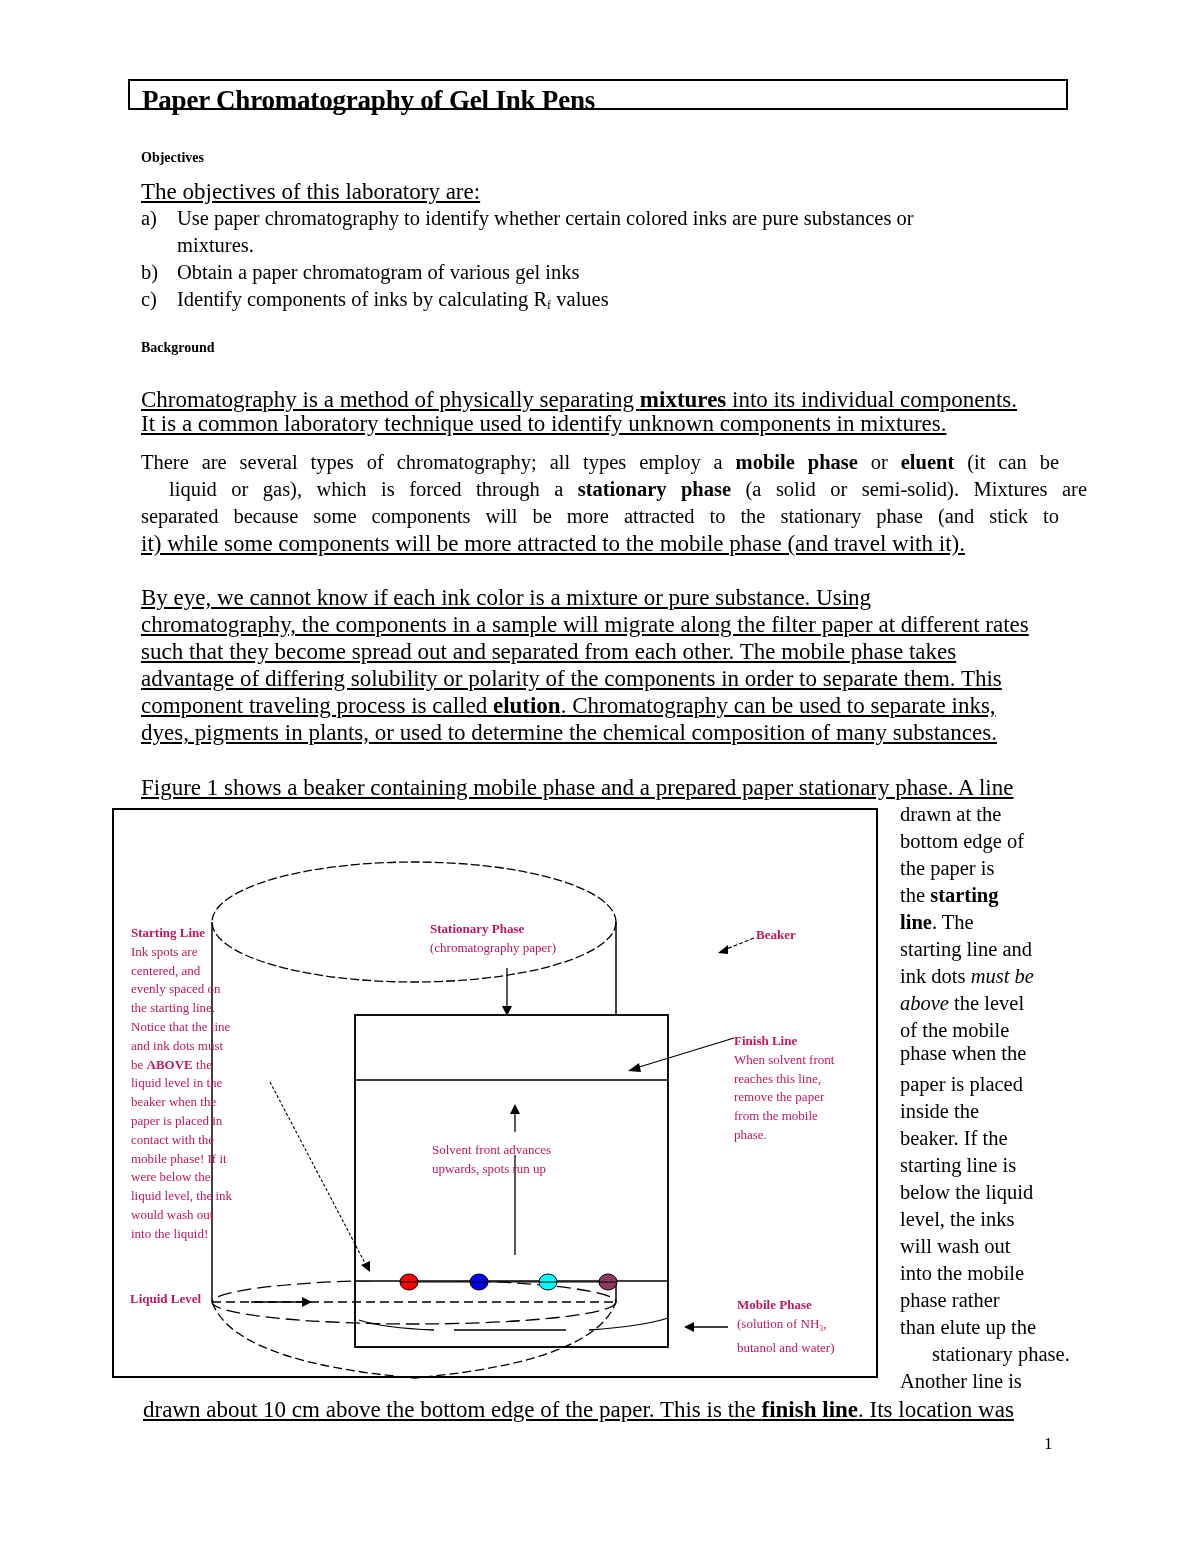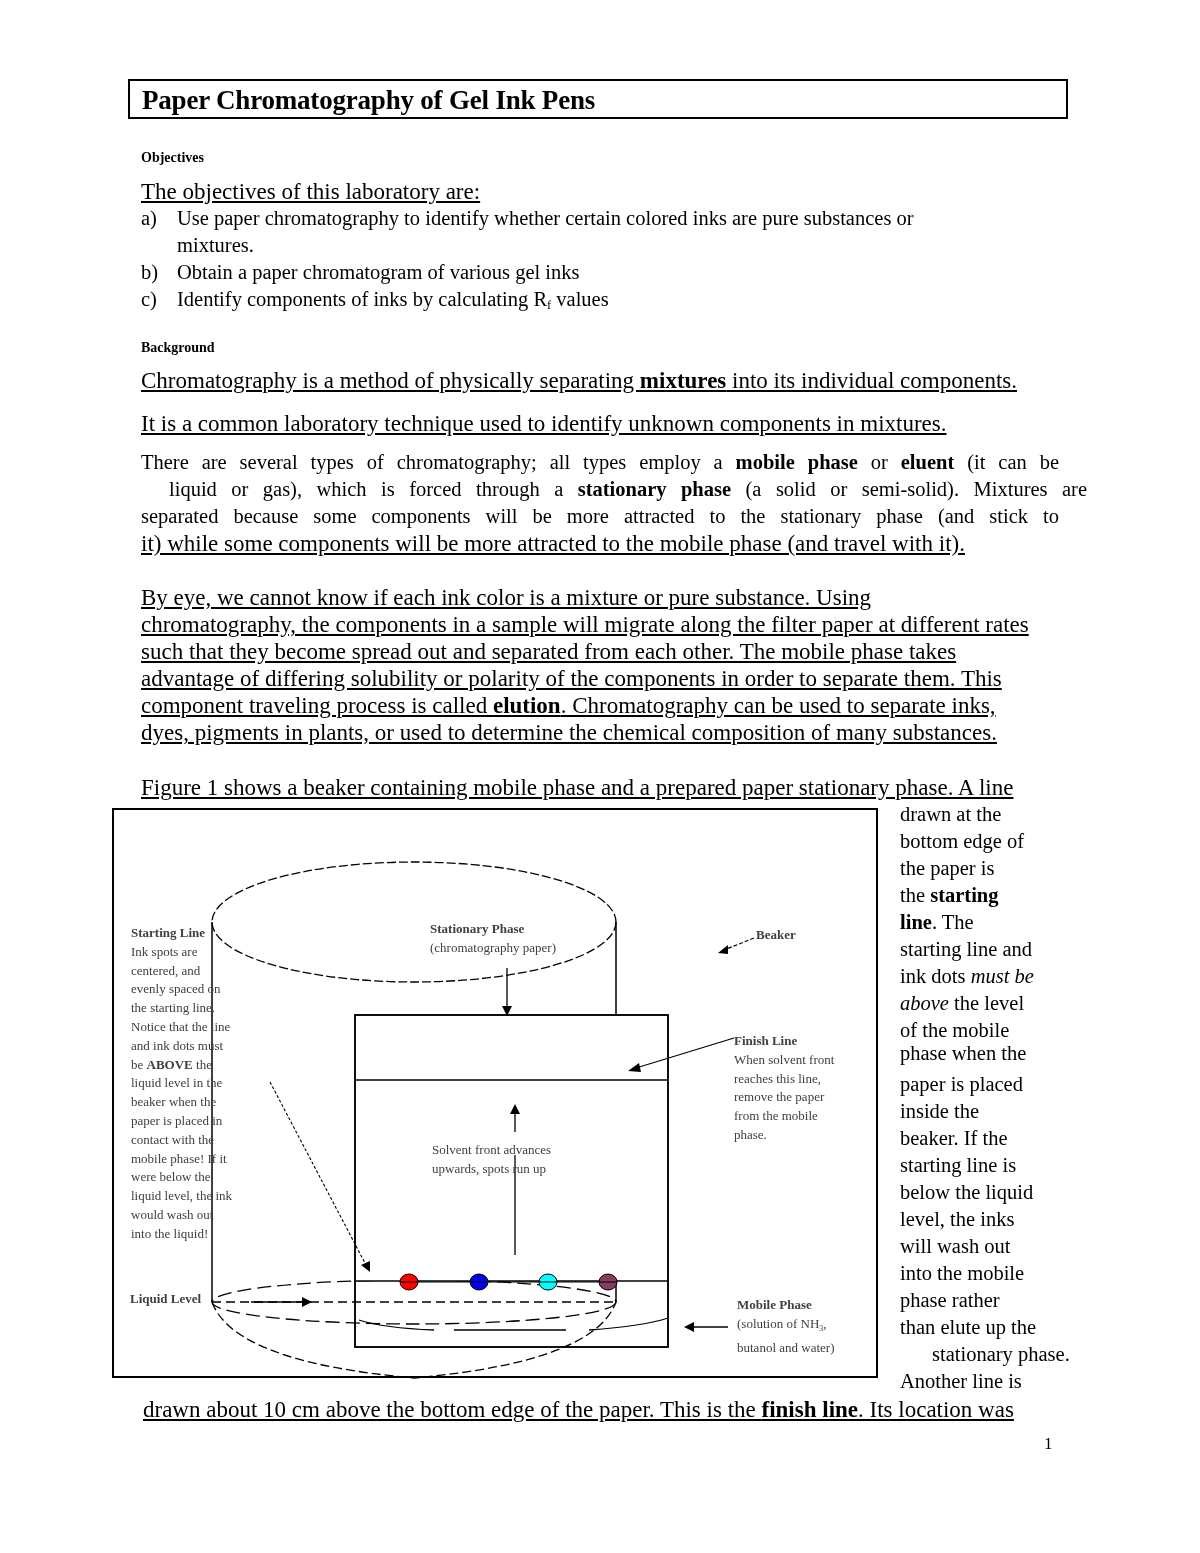--- a/index.html
+++ b/index.html
@@ -1,36 +1,36 @@
 <!DOCTYPE html>
 <html><head>
 <meta charset="utf-8">
 <style>
   html, body { margin: 0; padding: 0; background: #ffffff; }
   body { width: 1200px; height: 1553px; position: relative; overflow: hidden;
          font-family: "Liberation Serif", "DejaVu Serif", serif; color: #000; }
-  .title-box { position: absolute; left: 128px; top: 79px; width: 940px; height: 40px;
+  .title-box { position: absolute; left: 128px; top: 79px; width: 940px; height: 31px;
                border: 2px solid #000; box-sizing: border-box; }
   .title-box h1 { margin: 0; position: absolute; left: 12px; top: 4px; font-size: 27px;
                   font-weight: bold; letter-spacing: -0.2px; }
   .txt { position: absolute; left: 141px; font-size: 23px; line-height: 27px; white-space: nowrap; text-decoration: underline; }
   .h2 { position: absolute; left: 141px; font-size: 14px; font-weight: bold; }
   .li { position: absolute; font-size: 20.5px; line-height: 27px; white-space: nowrap; }
   .li .mk { position: absolute; left: 141px; }
   .li .tx { position: absolute; left: 177px; }
   .just { position: absolute; left: 141px; width: 918px; font-size: 20.5px; line-height: 27px;
           text-align: justify; text-align-last: justify; white-space: nowrap; }
   b { font-weight: bold; }
   .side { position: absolute; left: 900px; font-size: 20.5px; line-height: 27.2px; white-space: nowrap; }
   .figure { position: absolute; left: 112px; top: 808px; width: 766px; height: 570px;
             border: 2px solid #000; box-sizing: border-box; background: #fff; }
   .figure svg { position: absolute; left: 0; top: 0; }
   .fig-title { position: absolute; left: 12px; top: 12px; font-size: 20px; font-weight: bold;
                font-family: "DejaVu Serif", serif; letter-spacing: -0.6px; }
-  .lbl { position: absolute; font-size: 13px; line-height: 18.8px; white-space: nowrap; color: #404040; }
+  .lbl { position: absolute; font-size: 13px; line-height: 18.8px; white-space: nowrap; color: #be185d; }
   .lbl b { font-weight: bold; }
   .page-num { position: absolute; left: 1044px; top: 1434px; font-size: 17px; }
   sub { font-size: 60%; vertical-align: -3px; }
 </style>
 </head>
 <body>
 
 <div class="title-box">
   <h1>Paper Chromatography of Gel Ink Pens</h1>
 </div>
@@ -48,21 +48,21 @@
 <div class="li" style="top:259px;">
   <span class="mk">b)</span>
   <span class="tx">Obtain a paper chromatogram of various gel inks</span>
 </div>
 <div class="li" style="top:286px;">
   <span class="mk">c)</span>
   <span class="tx"><span>Identify components of inks by calculating R</span><sub>f</sub><span> values</span></span>
 </div>
 
 <div class="h2" style="top:340px;">Background</div>
-<div class="txt" style="top:367px;text-align:center;"><span>Chromatography is a method of physically separating </span><b>mixtures</b><span> into its individual components.</span></div>
+<div class="txt" style="top:386px;text-align:center;"><span>Chromatography is a method of physically separating </span><b>mixtures</b><span> into its individual components.</span></div>
 <div class="txt" style="top:410px;">It is a common laboratory technique used to identify unknown components in mixtures.</div>
 
 <div class="just" style="top:449px;"><span>There are several types of chromatography; all types employ a </span><b>mobile phase</b><span> or </span><b>eluent</b><span> (it can be</span></div>
 <div class="just" style="top:476px;margin-left:28px;"><span>liquid or gas), which is forced through a </span><b>stationary phase</b><span> (a solid or semi-solid).  Mixtures are</span></div>
 <div class="just" style="top:503px;">separated because some components will be more attracted to the stationary phase (and stick to</div>
 <div class="txt" style="top:530px;">it) while some components will be more attracted to the mobile phase (and travel with it).</div>
 
 <div class="txt" style="top:584px;">By eye, we cannot know if each ink color is a mixture or pure substance.  Using</div>
 <div class="txt" style="top:611px;">chromatography, the components in a sample will migrate along the filter paper at different rates</div>
 <div class="txt" style="top:638px;">such that they become spread out and separated from each other.  The mobile phase takes</div>

